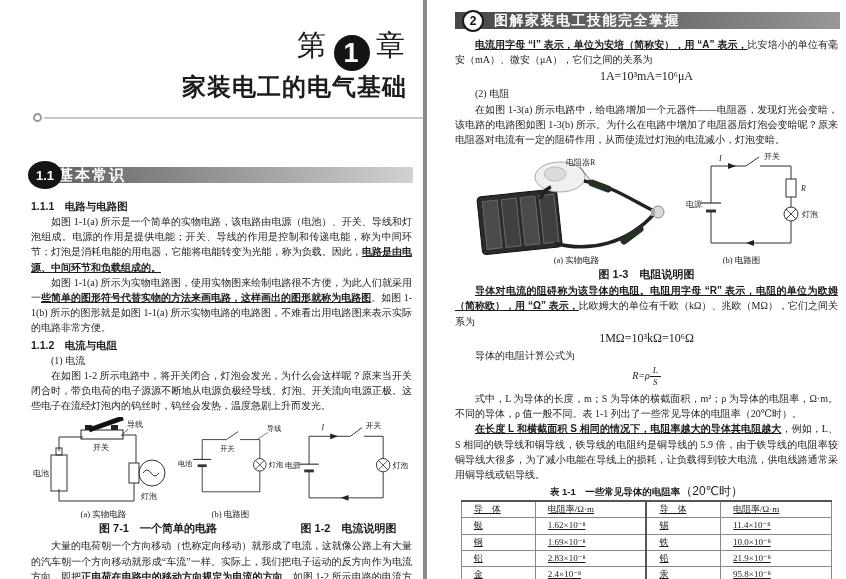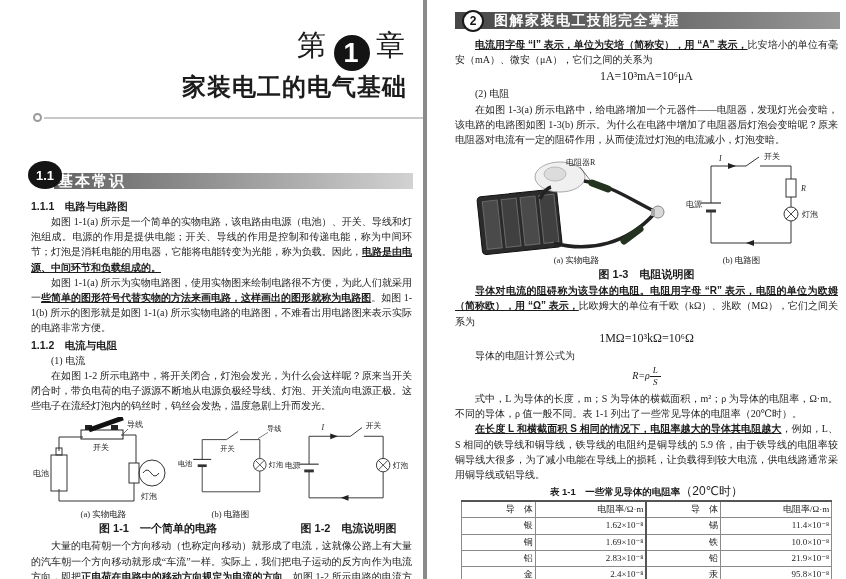--- a/index.html
+++ b/index.html
@@ -24,21 +24,21 @@
       background:var(--badge_black);color:#fff;align-items:center;justify-content:center;
       font-size:27px;font-weight:bold;vertical-align:-7px;margin:0 6px;
       font-family:"Liberation Sans","DejaVu Sans",sans-serif;}
   .chapter-title{margin-top:5px;font-size:24px;font-weight:bold;letter-spacing:1px;
       font-family:"Liberation Sans","DejaVu Sans",sans-serif;}
   .chapter-rule{position:relative;margin:14px 0 0 44px;height:2px;background:var(--rule_gray);}
   .rule-ring{position:absolute;left:-11px;top:-4px;width:9px;height:9px;border:2px solid #9a9a9a;
       border-radius:50%;background:#fff;display:block;}
 
   
-  .section-bar{display:flex;align-items:flex-end;margin:42px 10px 0 28px;height:28px;}
+  .section-bar{display:flex;align-items:center;margin:42px 10px 0 28px;height:28px;}
   .section-badge{z-index:2;display:flex;align-items:center;justify-content:center;
       width:34px;height:28px;border-radius:50%;background:var(--badge_black);color:#fff;
       font-size:13px;font-weight:bold;font-family:"Liberation Sans","DejaVu Sans",sans-serif;}
   .section-fill{flex:1;height:16px;margin-left:-8px;display:flex;align-items:center;
       background:linear-gradient(90deg,#636363,#9f9f9f 55%,#d2d2d2);}
   .section-title{color:#fff;font-weight:bold;font-size:15px;letter-spacing:2px;margin-left:4px;
       font-family:Liberation Serif, serif;}
 
   
   .rp-header{position:relative;display:flex;align-items:center;height:17px;margin:12px 6px 0 28px;
@@ -74,21 +74,21 @@
   svg text.it{font-style:italic;}
   svg .wire{fill:none;stroke:#333;stroke-width:1;}
 
   
   .tbl-caption{text-align:center;font-size:9.5px;line-height:13px;margin-top:3px;
       font-family:"Liberation Sans","DejaVu Sans",sans-serif;}
   .tbl-caption .main{font-weight:bold;}
   .tbl-caption .note{font-size:12px;}
   table.res{width:97%;margin:2px auto 3px auto;border-collapse:collapse;font-size:9px;
       border-top:2px solid #555;border-bottom:2px solid #555;border-left:1px solid #777;border-right:1px solid #777;}
-  table.res th,table.res td{border:0.8px solid #8a8a8a;height:13px;text-align:right;font-weight:normal;padding:0 2px;}
+  table.res th,table.res td{border:0.8px solid #8a8a8a;height:13px;text-align:left;font-weight:normal;padding:0 12px;text-decoration:underline;}
   table.res th:nth-child(1),table.res td:nth-child(1){width:20%;}
   table.res th:nth-child(2),table.res td:nth-child(2){width:30%;}
   table.res th:nth-child(3),table.res td:nth-child(3){width:20%;border-left:2.5px solid #555;}
   table.res th:nth-child(4),table.res td:nth-child(4){width:30%;}
 </style>
 </head>
 <body>
 
 <div class="book">
 
@@ -153,21 +153,21 @@
               <text x="48" y="33">开关</text>
               <text x="100" y="10">导线</text>
               <line x1="101" y1="12" x2="90" y2="19" stroke="#333" stroke-width="0.7"></line>
               <text x="102" y="51">灯泡</text>
             </svg>
           </div>
           <div class="subcaps">
             <span style="width:57%">(a) 实物电路</span>
             <span style="width:43%">(b) 电路图</span>
           </div>
-          <div class="figcap">图 1-1　一个简单的电路</div>
+          <div class="figcap">图 7-1　一个简单的电路</div>
         </div>
 
         <div class="figgroup" style="width:127px">
           <svg width="127" height="103" viewBox="0 0 132 103" style="margin-top:auto">
             <path class="wire" d="M25,18 H68 M82,18 H102 V41 M102,55 V82 H25 V54 M25,47 V18"></path>
             <line x1="68" y1="18" x2="80" y2="9" stroke="#333" stroke-width="1"></line>
             <polygon points="47,15 55,18 47,21" fill="#222"></polygon>
             <polygon points="66,79 58,82 66,85" fill="#222"></polygon>
             <line x1="15" y1="47" x2="35" y2="47" stroke="#333" stroke-width="1.2"></line>
             <line x1="20" y1="54" x2="30" y2="54" stroke="#333" stroke-width="3"></line>

